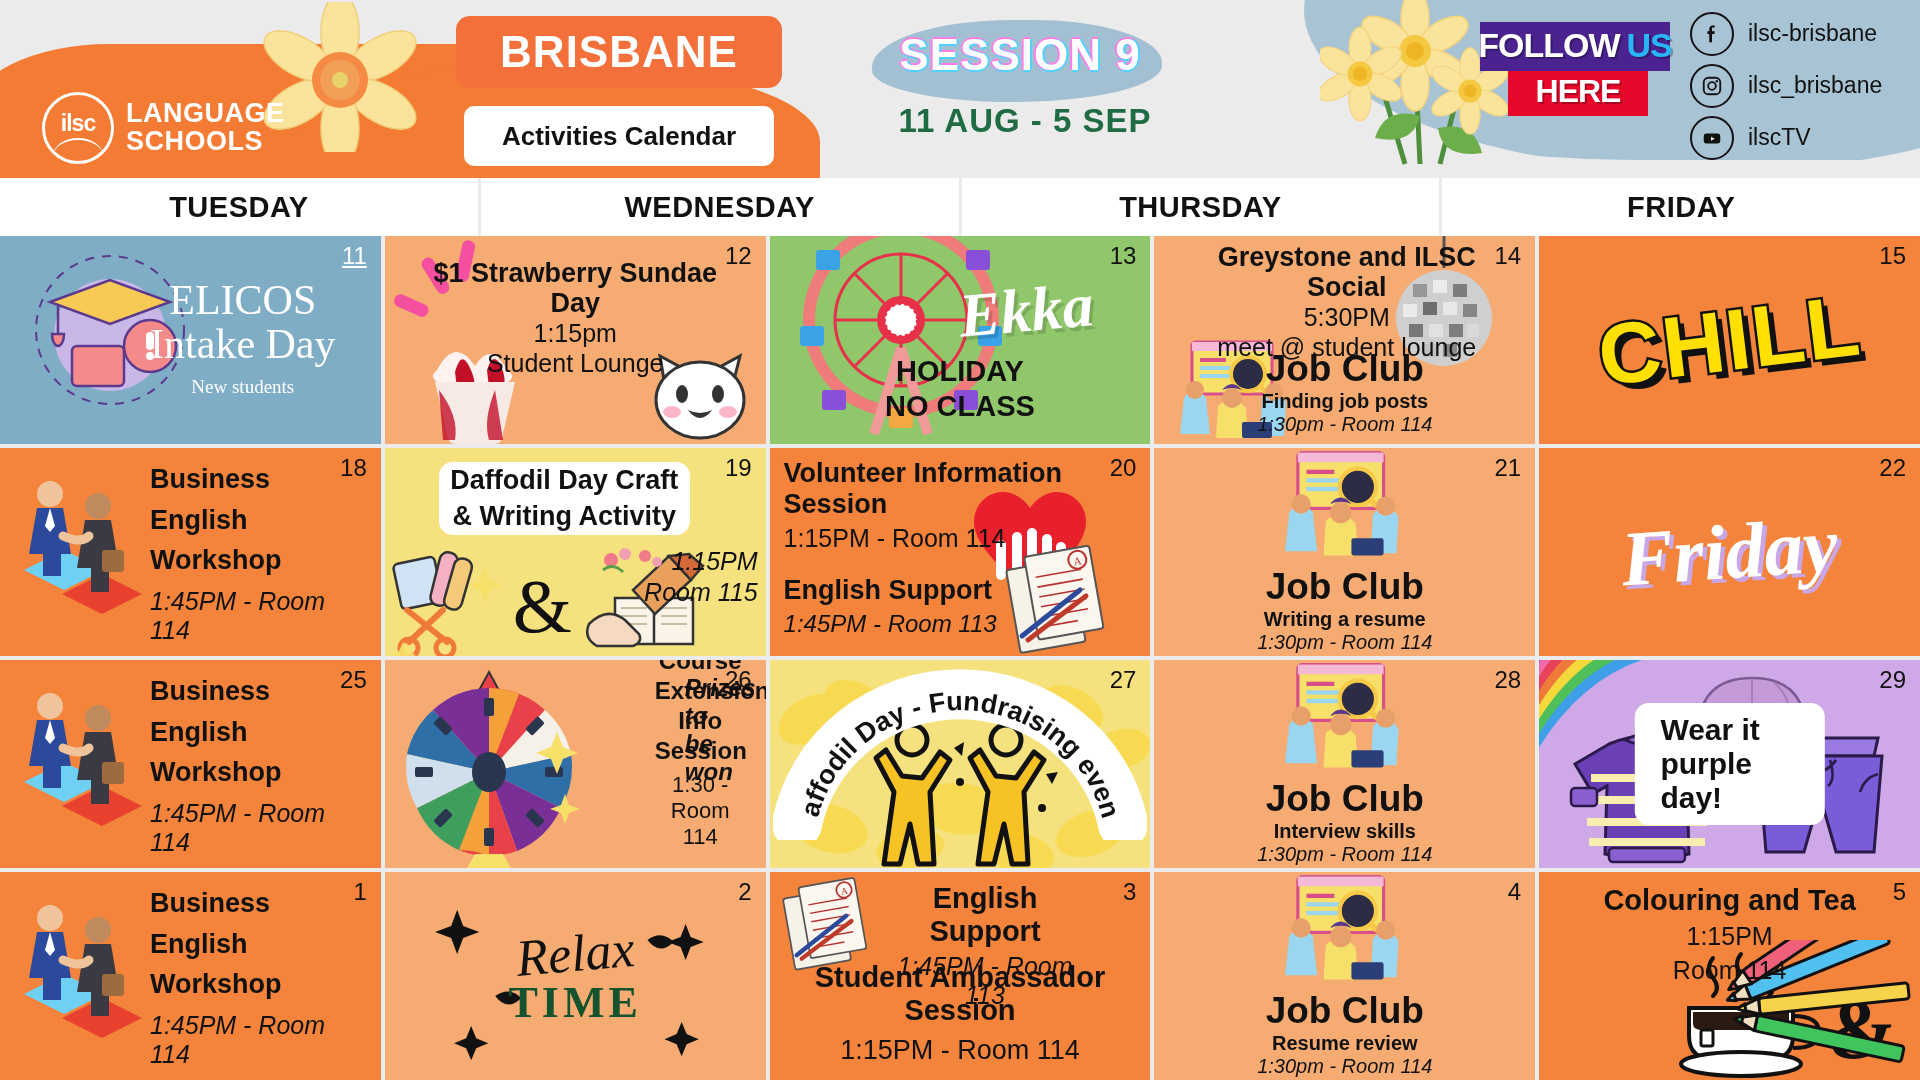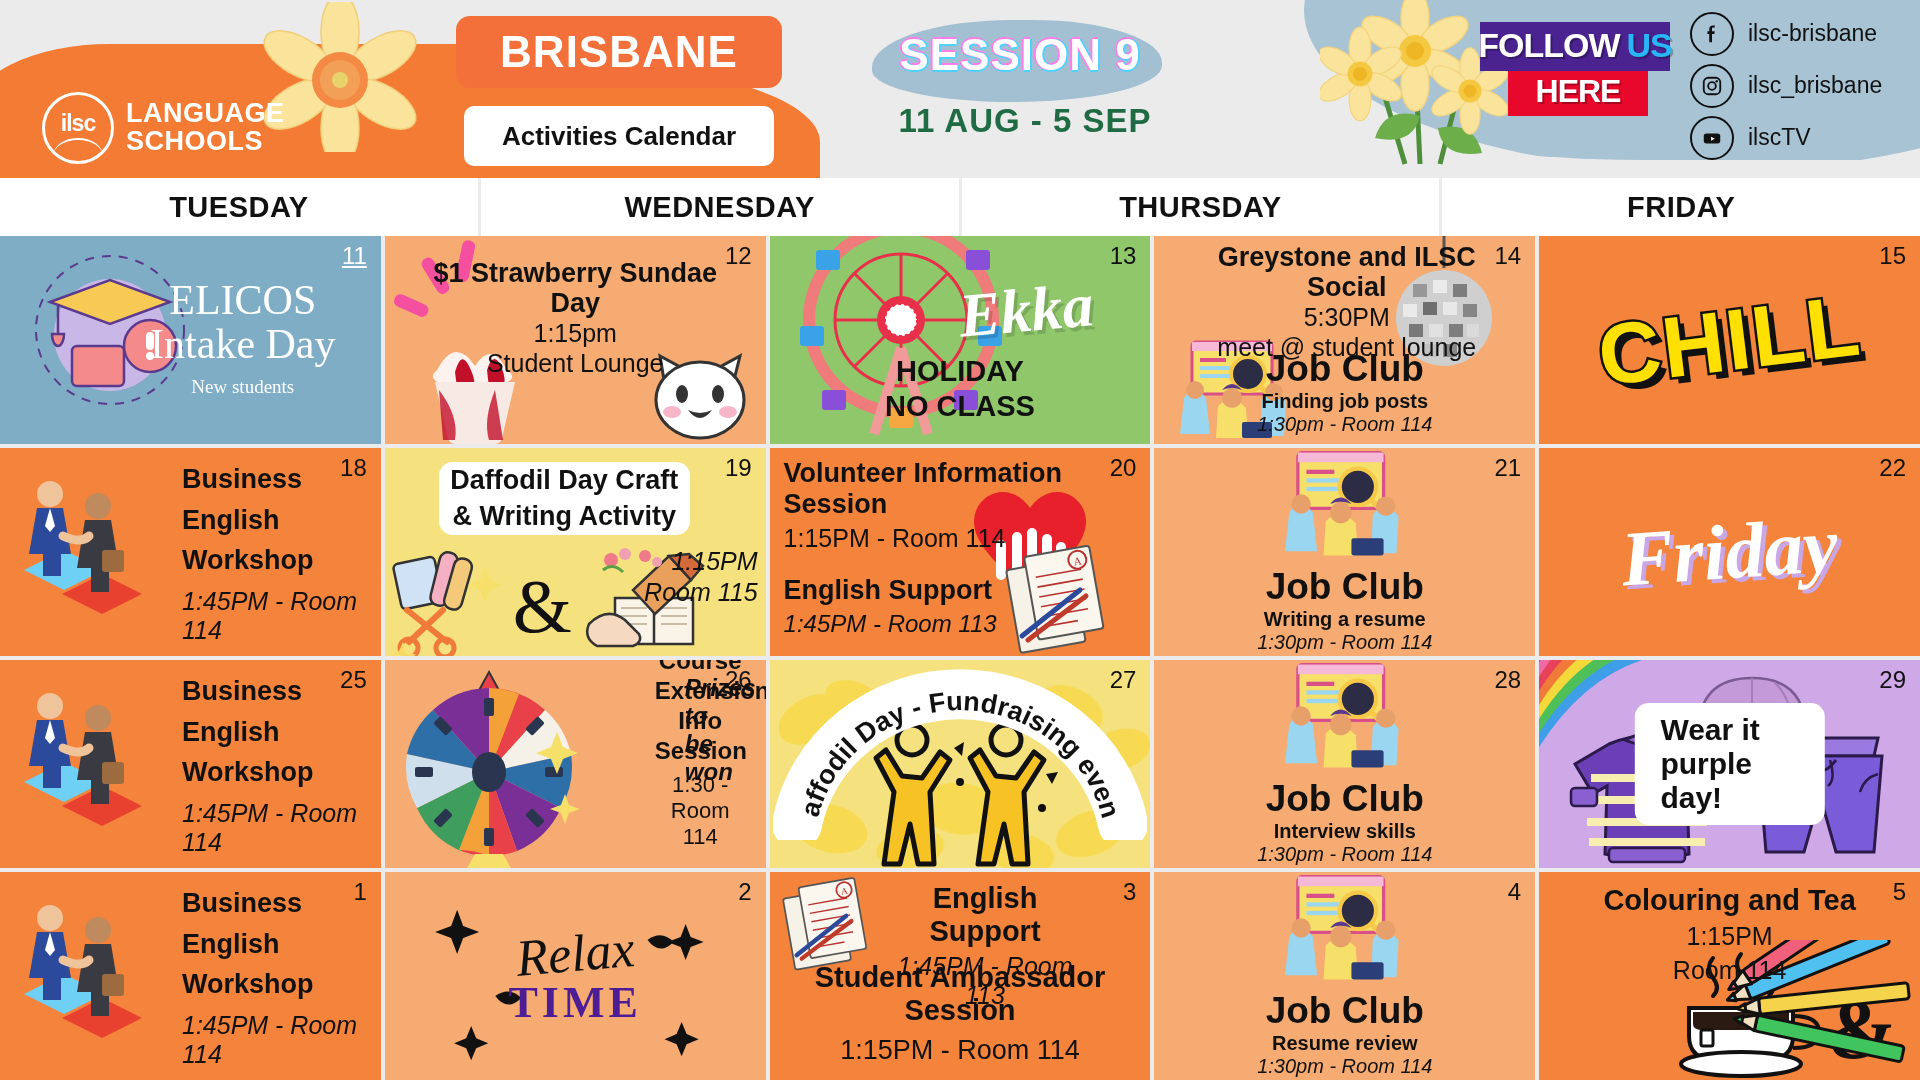--- a/index.html
+++ b/index.html
@@ -135,21 +135,21 @@
 
   .chill{background:#f4833c;}
   .chill .word{position:absolute;inset:0;display:flex;align-items:center;justify-content:center;z-index:6;}
   .chill .word span{
     font-weight:bold;font-size:86px;color:#ffe000;transform:rotate(-7deg);
     -webkit-text-stroke:5px #111;paint-order:stroke fill;letter-spacing:2px;
     text-shadow:6px 7px 0 #111;
   }
 
   .bew{background:#f4833c;}
-  .bew .txt{position:absolute;left:150px;right:18px;top:50%;transform:translateY(-50%);z-index:6;margin-left:32px;}
+  .bew .txt{position:absolute;left:150px;right:18px;top:50%;transform:translateY(-50%);z-index:6;}
   .bew .t1{font-weight:bold;font-size:27px;color:#111;line-height:1.5;}
   .bew .t2{font-style:italic;font-size:25px;color:#111;margin-top:6px;}
 
   .daffcraft{background:#f5e27e;}
   .dc-pill{position:absolute;left:54px;top:14px;width:calc(100% - 130px);background:#fff;
     border-radius:14px;padding:0 10px;text-align:center;z-index:7;box-sizing:border-box;}
   .dc-pill div{font-weight:bold;font-size:27px;color:#111;line-height:1.35;}
   .dc-time{position:absolute;right:8px;bottom:48px;text-align:right;font-style:italic;
     font-size:25px;color:#111;line-height:1.25;z-index:7;}
 
@@ -186,21 +186,21 @@
   .purpleday{background:#cfa8e8;}
   .pd-pill{position:absolute;left:50%;top:50%;transform:translate(-50%,-50%);
     background:#fff;border-radius:14px;padding:10px 26px;z-index:8;}
   .pd-pill span{font-weight:bold;font-size:30px;color:#111;}
 
   .relax{background:#f5ab72;}
   .relax .word{position:absolute;inset:0;display:flex;flex-direction:column;
     align-items:center;justify-content:center;z-index:6;}
   .relax .r1{font-family:"Liberation Serif",serif;font-style:italic;font-size:52px;color:#111;
     transform:rotate(-5deg);}
-  .relax .r2{font-family:"Liberation Serif",serif;font-weight:bold;font-size:44px;color:#4c1d95;
+  .relax .r2{font-family:"Liberation Serif",serif;font-weight:bold;font-size:44px;color:#14532d;
     letter-spacing:4px;margin-top:-6px;}
 
   .engsupp{background:#f4833c;}
   .engsupp .a{position:absolute;left:120px;right:70px;top:10px;text-align:center;z-index:6;}
   .engsupp .a .t1{font-weight:bold;font-size:29px;color:#111;}
   .engsupp .a .t2{font-style:italic;font-size:25px;color:#111;margin-top:4px;}
   .engsupp .b{position:absolute;left:0;right:0;bottom:14px;text-align:center;z-index:6;}
   .engsupp .b .t1{font-weight:bold;font-size:29px;color:#111;}
   .engsupp .b .t2{font-size:27px;color:#111;margin-top:8px;}
 

